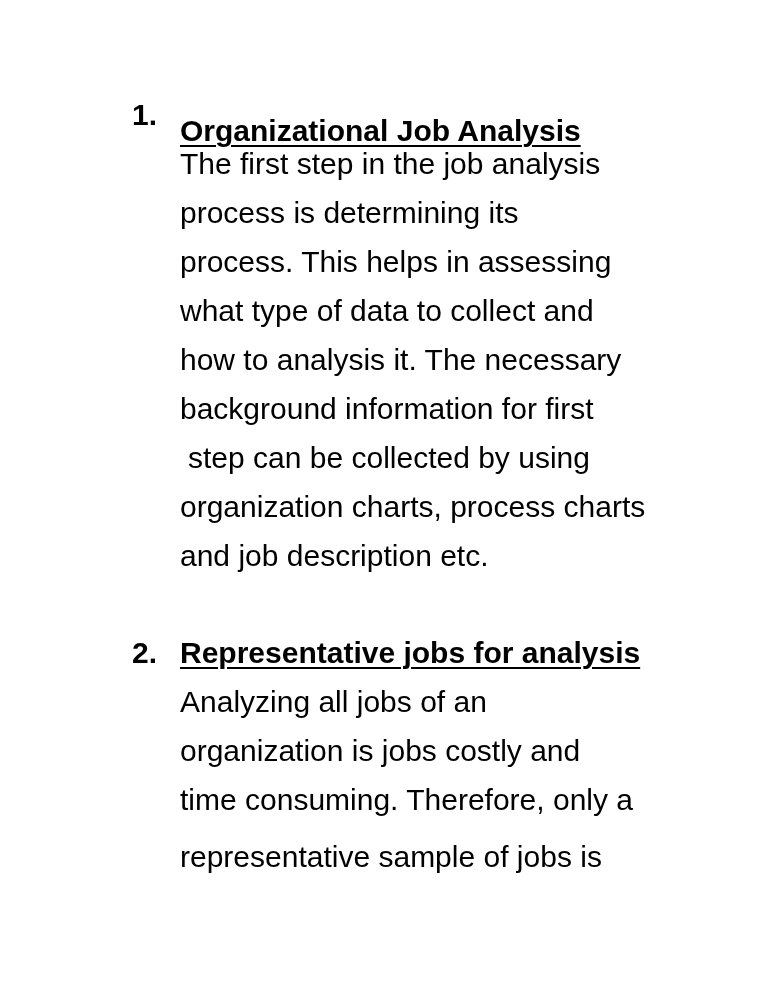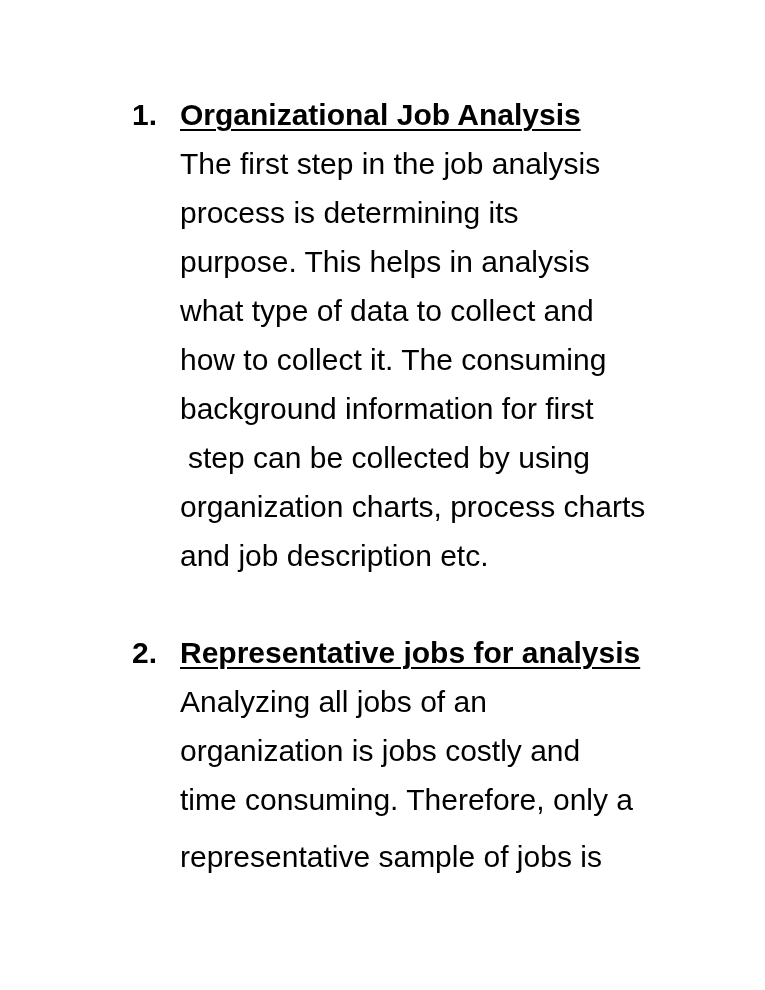--- a/index.html
+++ b/index.html
@@ -10,26 +10,26 @@
   .heading { position: absolute; left: 180px; font-weight: bold; font-size: 30px; line-height: 49px;
              text-decoration: underline; text-decoration-thickness: 2px; text-underline-offset: 4px; white-space: nowrap; }
   .line { position: absolute; left: 180px; font-size: 30px; line-height: 49px; white-space: nowrap; }
 </style>
 </head>
 <body>
 
 <div>
   <div class="item" style="top:90px;">
     <span class="num" style="top:0;">1.</span>
-    <span class="heading" style="top:0;">Organizational Job Analysis</span>
+    <span class="heading" style="top:16px;">Organizational Job Analysis</span>
     <span class="line" style="top:49px;">The first step in the job analysis</span>
     <span class="line" style="top:98px;">process is determining its</span>
-    <span class="line" style="top:147px;">purpose. This helps in analysis</span>
+    <span class="line" style="top:147px;">process. This helps in assessing</span>
     <span class="line" style="top:196px;">what type of data to collect and</span>
-    <span class="line" style="top:245px;">how to collect it. The consuming</span>
+    <span class="line" style="top:245px;">how to analysis it. The necessary</span>
     <span class="line" style="top:294px;">background information for first</span>
     <span class="line" style="top:343px;margin-left:8px;">step can be collected by using</span>
     <span class="line" style="top:392px;">organization charts, process charts</span>
     <span class="line" style="top:441px;">and job description etc.</span>
   </div>
 
   <div class="item" style="top:628px;">
     <span class="num" style="top:0;">2.</span>
     <span class="heading" style="top:0;">Representative jobs for analysis</span>
     <span class="line" style="top:49px;">Analyzing all jobs of an</span>

